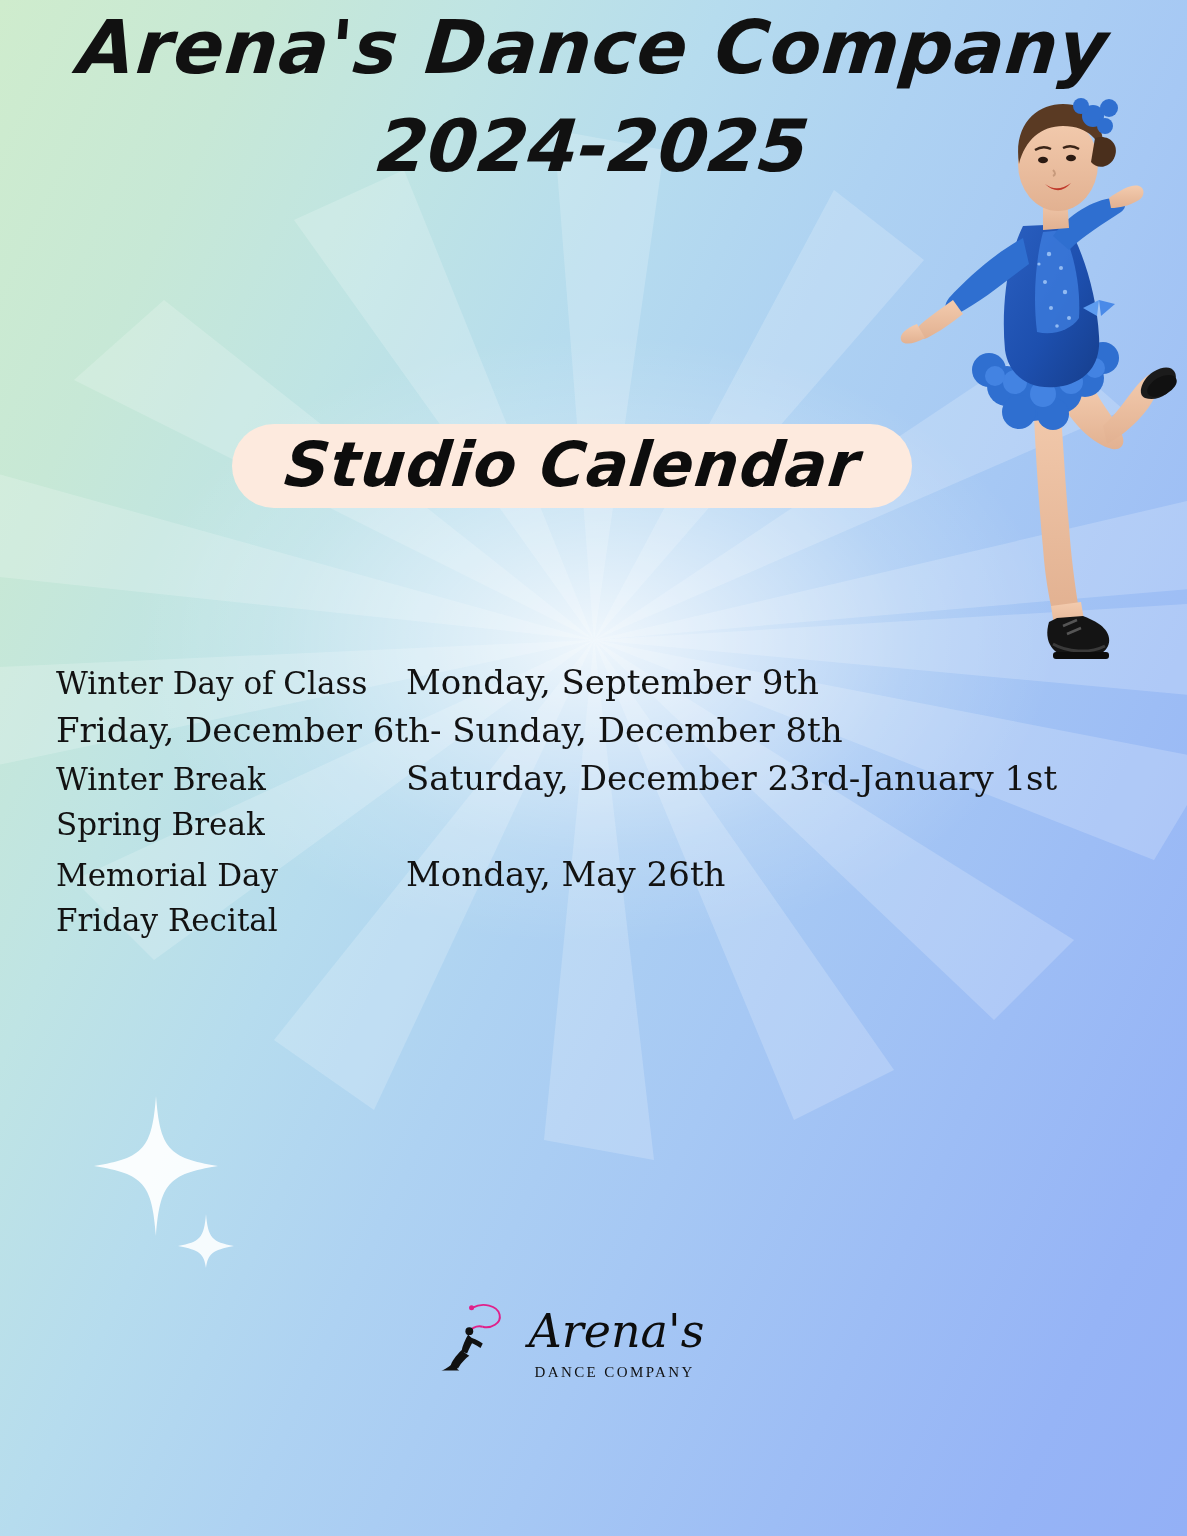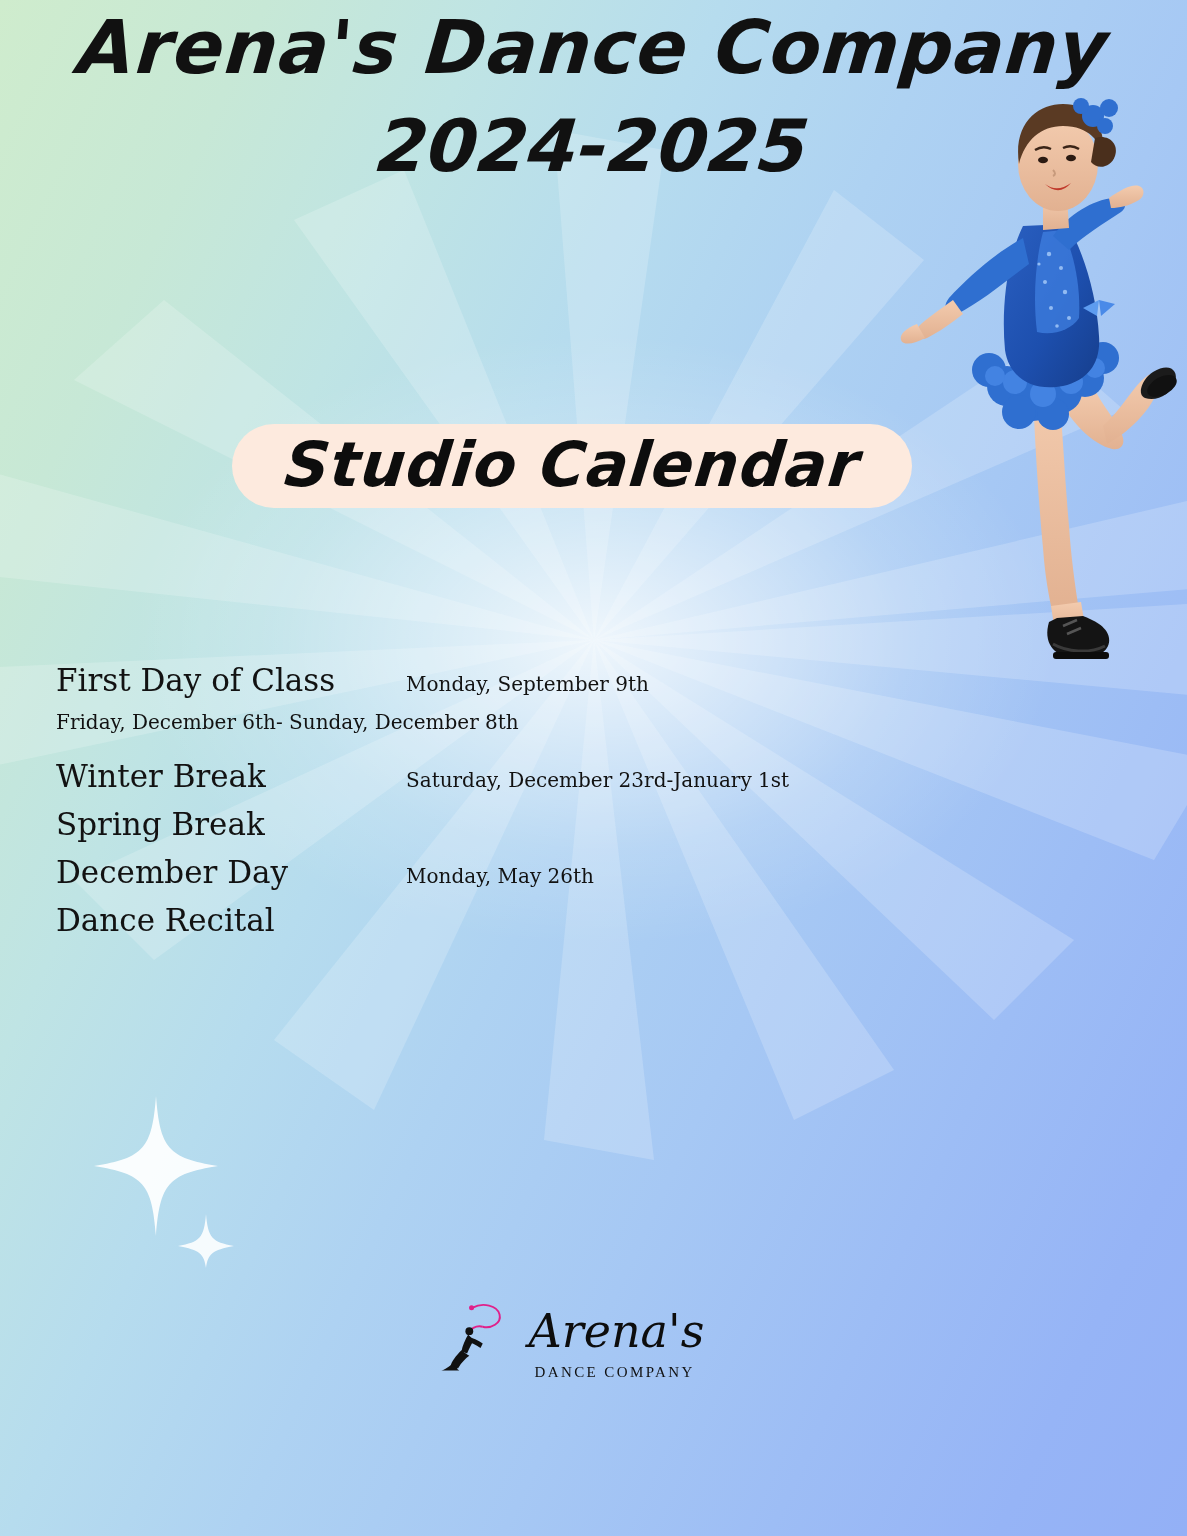--- a/index.html
+++ b/index.html
@@ -130,21 +130,21 @@
   .row .label {
     width: 350px;
     flex: 0 0 350px;
     font-family: "DejaVu Serif", serif;
     font-size: 31px;
     color: #121212;
     white-space: nowrap;
   }
   .row .value {
     font-family: "DejaVu Serif", serif;
-    font-size: 20px;
+    font-size: 34px;
     color: #121212;
     white-space: nowrap;
   }
 
   
   .sparkle {
     position: absolute;
     left: 84px;
     top: 1096px;
     width: 170px;
@@ -320,39 +320,39 @@
     <path d="M188 98 q12 9 26 -1 q-12 14 -26 1 Z" fill="#c0392b"></path>
     <path d="M196 84 q4 4 0 6" stroke="#c79a7c" stroke-width="2" fill="none"></path>
   </svg>
 
   <div class="pill">
     <span class="pill-text">Studio Calendar</span>
   </div>
 
   <div class="schedule">
     <div class="row">
-      <span class="label">First Day of Class</span>
+      <span class="label">Winter Day of Class</span>
       <span class="value">Monday, September 9th</span>
     </div>
     <div class="row">
       <span class="value">Friday, December 6th- Sunday, December 8th</span>
     </div>
     <div class="row">
       <span class="label">Winter Break</span>
       <span class="value">Saturday, December 23rd-January 1st</span>
     </div>
     <div class="row">
       <span class="label">Spring Break</span>
     </div>
     <div class="row">
-      <span class="label">December Day</span>
+      <span class="label">Memorial Day</span>
       <span class="value">Monday, May 26th</span>
     </div>
     <div class="row">
-      <span class="label">Dance Recital</span>
+      <span class="label">Friday Recital</span>
     </div>
   </div>
 
   <svg class="sparkle" viewBox="0 0 170 175">
     <path d="M72 0 C76 52 84 62 134 70 C84 78 76 88 72 140 C68 88 60 78 10 70 C60 62 68 52 72 0 Z" fill="#ffffff" opacity="0.92"></path>
     <path d="M122 118 C124 142 128 146 150 150 C128 154 124 158 122 172 C120 158 116 154 94 150 C116 146 120 142 122 118 Z" fill="#ffffff" opacity="0.88"></path>
   </svg>
 
   <div class="logo">
     <div class="logo-inner">

